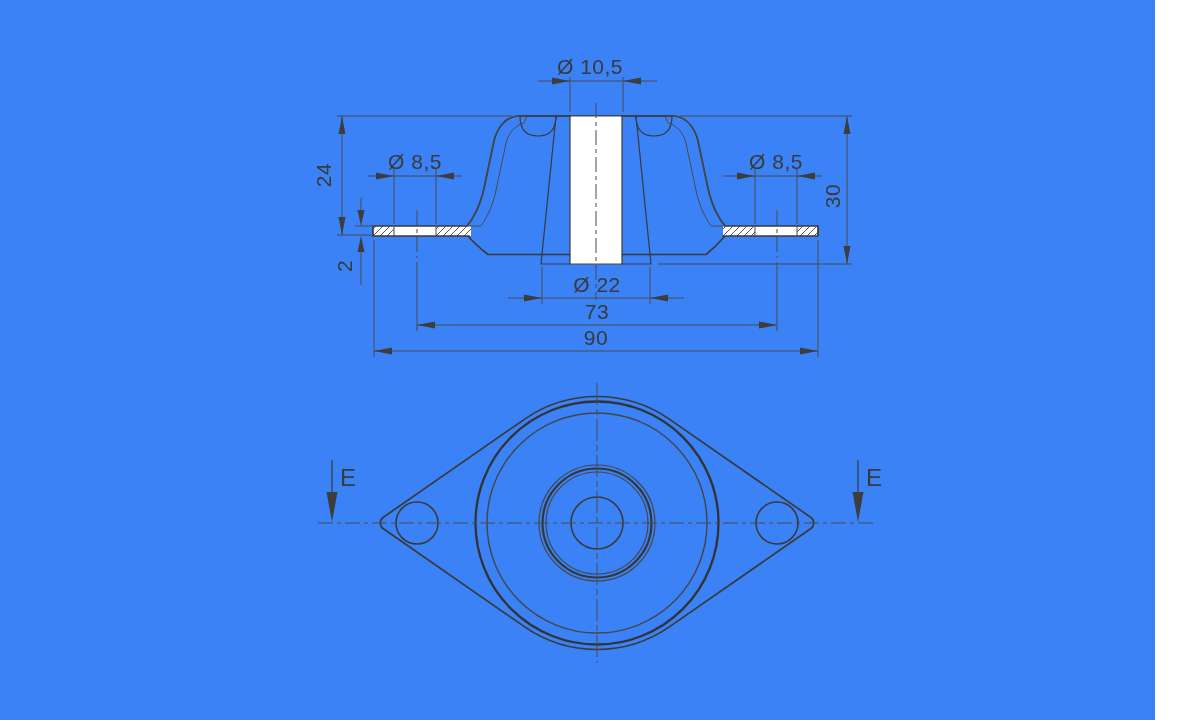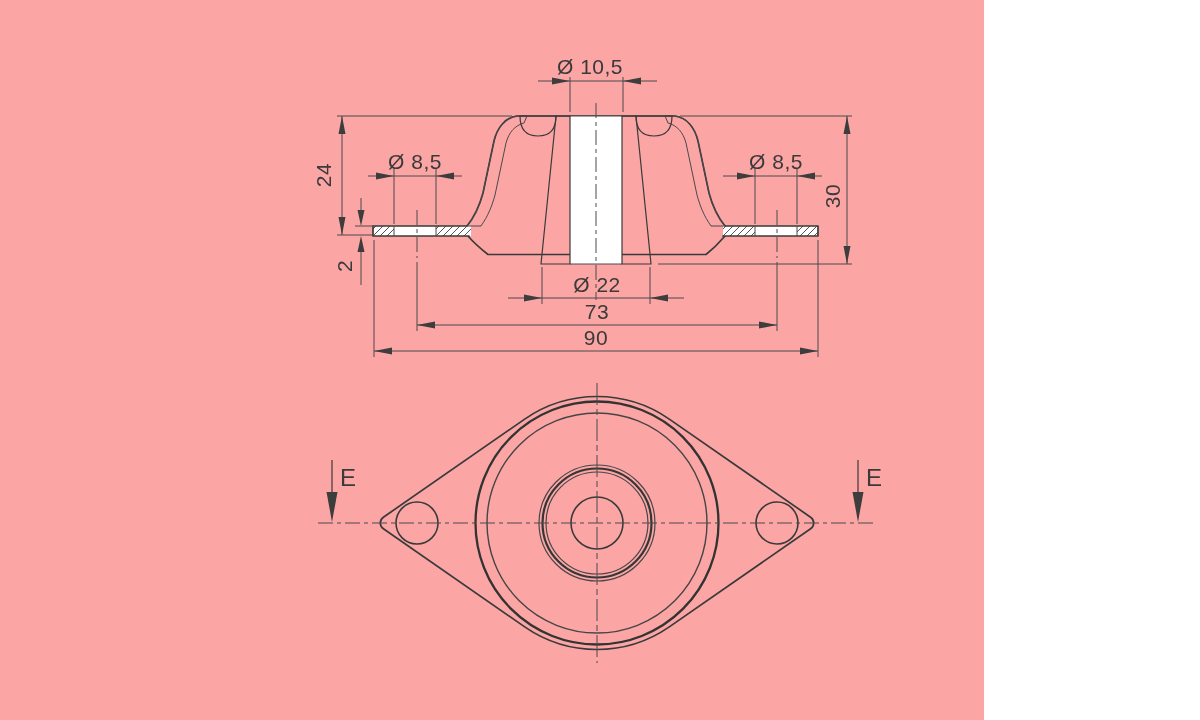--- a/index.html
+++ b/index.html
@@ -1,16 +1,16 @@
 <!DOCTYPE html>
 <html><head>
 <meta charset="utf-8">
 <style>
   html,body{margin:0;padding:0;background:#ffffff;}
-  .canvas{width:984px;height:720px;background:#fca5a5;position:relative;overflow:hidden;}
+  .canvas{width:1155px;height:720px;background:#3b82f6;position:relative;overflow:hidden;}
   svg{display:block;}
   .ol{stroke:#3a3a3a;stroke-width:1.7;fill:none;stroke-linecap:round;stroke-linejoin:round;}
   .ol2{stroke:#3a3a3a;stroke-width:1.2;fill:none;}
   .thin{stroke:#4a4a4a;stroke-width:1;fill:none;}
   .cl{stroke:#4a4a4a;stroke-width:1;fill:none;stroke-dasharray:15 4 4 4;}
   .cl2{stroke:#4a4a4a;stroke-width:1;fill:none;stroke-dasharray:22 4 6 4;}
   .arr{fill:#3d3d3d;stroke:none;}
   .dimtxt{font-family:"Liberation Sans",sans-serif;font-size:21px;fill:#3a3a3a;letter-spacing:0.5px;}
   .etxt{font-family:"Liberation Sans",sans-serif;font-size:24px;fill:#3a3a3a;}
   .mid{text-anchor:middle;}

